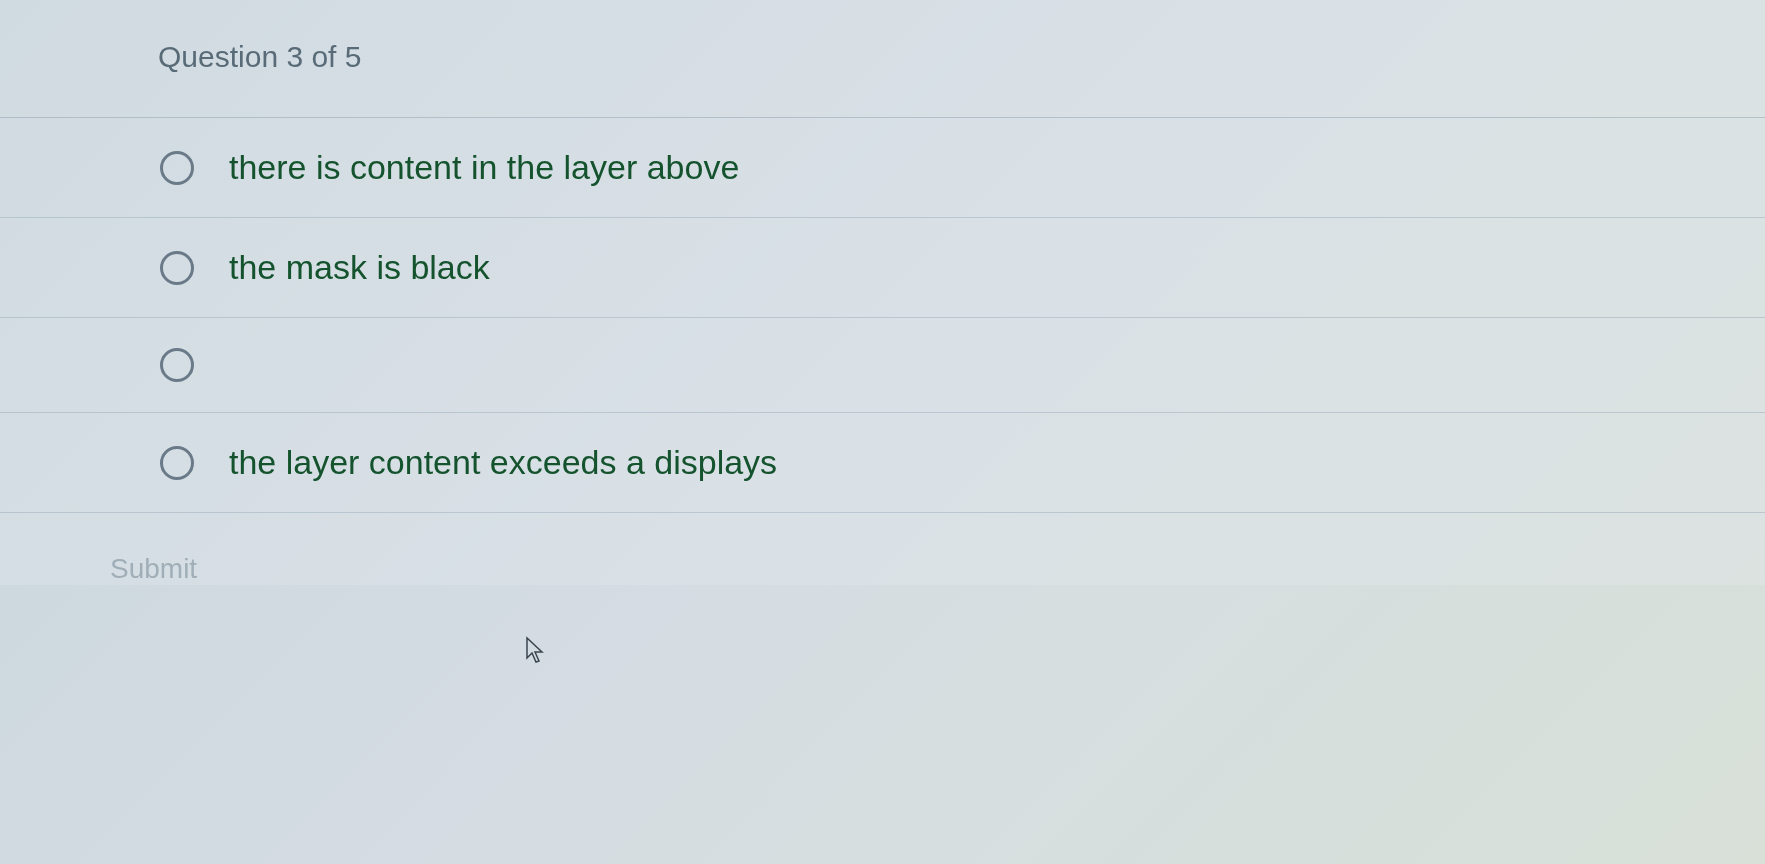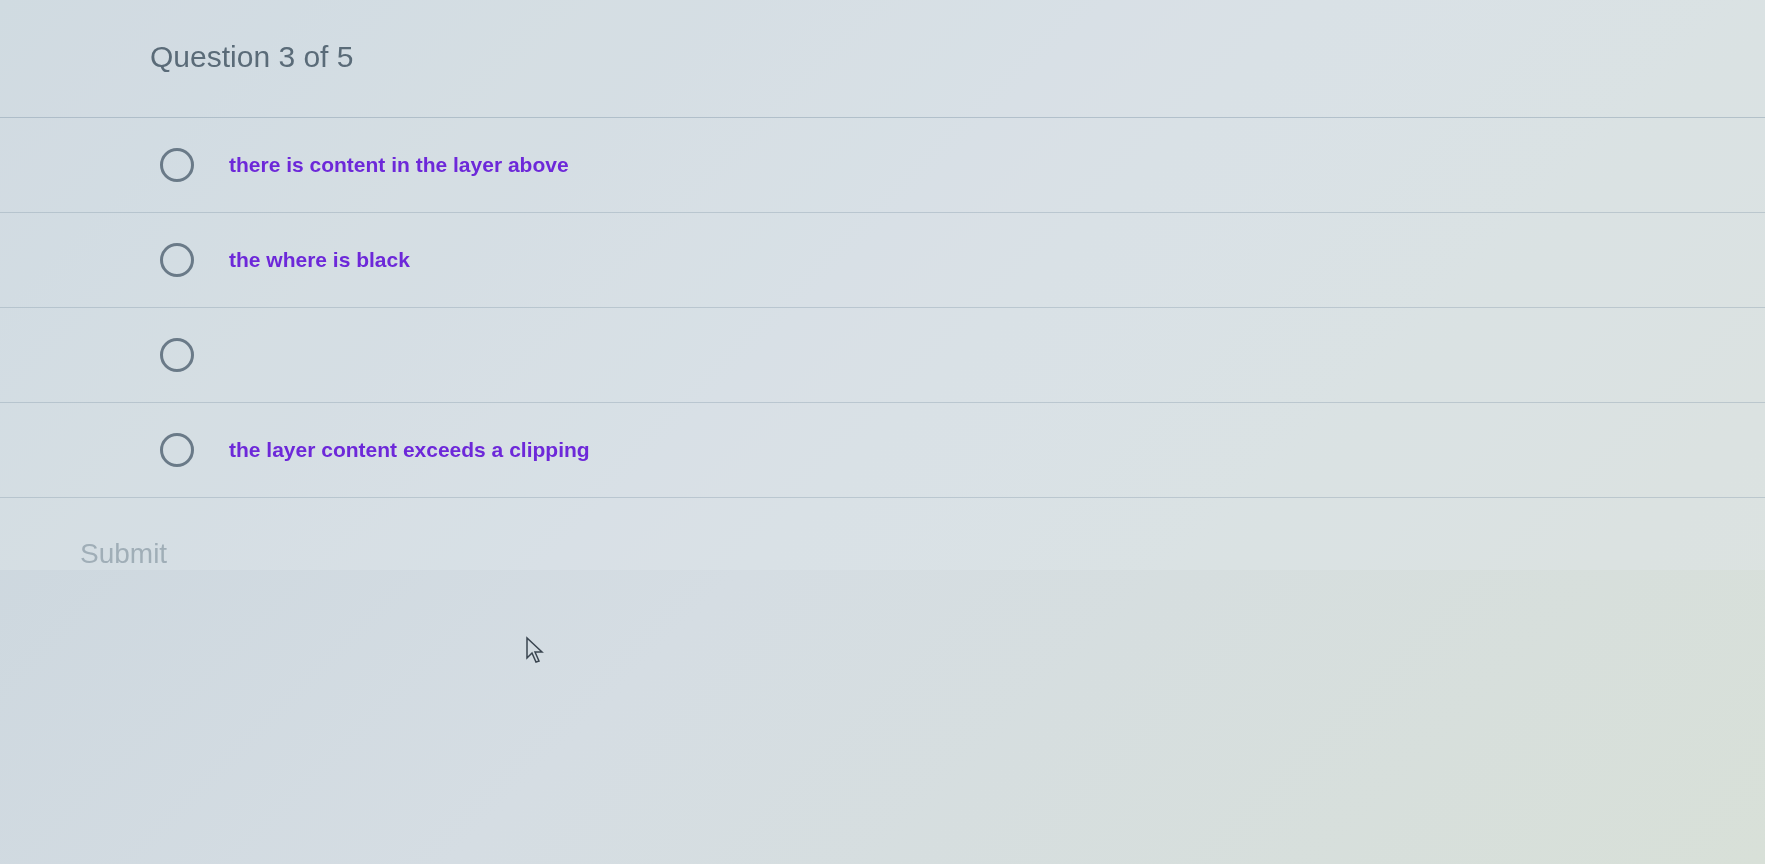--- a/index.html
+++ b/index.html
@@ -14,20 +14,21 @@
       height: 864px;
       overflow: hidden;
       position: relative;
     }
     .quiz-container {
       padding: 40px 0 0 0;
       background: rgba(230, 235, 238, 0.3);
     }
     .question-header {
       padding: 0 120px 25px 150px;
+      margin-left: 8px;
     }
     .question-number {
       font-size: 30px;
       color: #5a6b78;
       font-weight: 400;
       margin-bottom: 18px;
     }
     .question-text {
       font-size: 36px;
       color: #3a4550;
@@ -56,26 +57,26 @@
     .radio-circle {
       width: 34px;
       height: 34px;
       border: 3px solid #6a7a88;
       border-radius: 50%;
       margin-right: 35px;
       flex-shrink: 0;
       background: transparent;
     }
     .option-label {
-      font-size: 21px;
-      color: #6d28d9;
-      font-weight: 700;
+      font-size: 34px;
+      color: #14532d;
+      font-weight: 400;
     }
     .submit-container {
-      padding: 40px 0 0 80px;
+      padding: 40px 0 0 110px;
     }
     .submit-button {
       font-size: 28px;
       color: #8a9aa5;
       background: transparent;
       border: none;
       font-weight: 400;
       cursor: not-allowed;
       opacity: 0.7;
       font-family: inherit;
@@ -96,28 +97,28 @@
     <div class="question-number">Question 3 of 5</div>
   </div>
 
   <div class="options-container">
     <div class="option-row">
       <div class="radio-circle"></div>
       <div class="option-label">there is content in the layer above</div>
     </div>
     <div class="option-row">
       <div class="radio-circle"></div>
-      <div class="option-label">the where is black</div>
+      <div class="option-label">the mask is black</div>
     </div>
     <div class="option-row">
       <div class="radio-circle"></div>
     </div>
     <div class="option-row">
       <div class="radio-circle"></div>
-      <div class="option-label">the layer content exceeds a clipping</div>
+      <div class="option-label">the layer content exceeds a displays</div>
     </div>
   </div>
 
   <div class="submit-container">
     <button class="submit-button">Submit</button>
   </div>
 </div>
 
 <div class="cursor-overlay">
   <svg width="24" height="30" viewBox="0 0 24 30">

